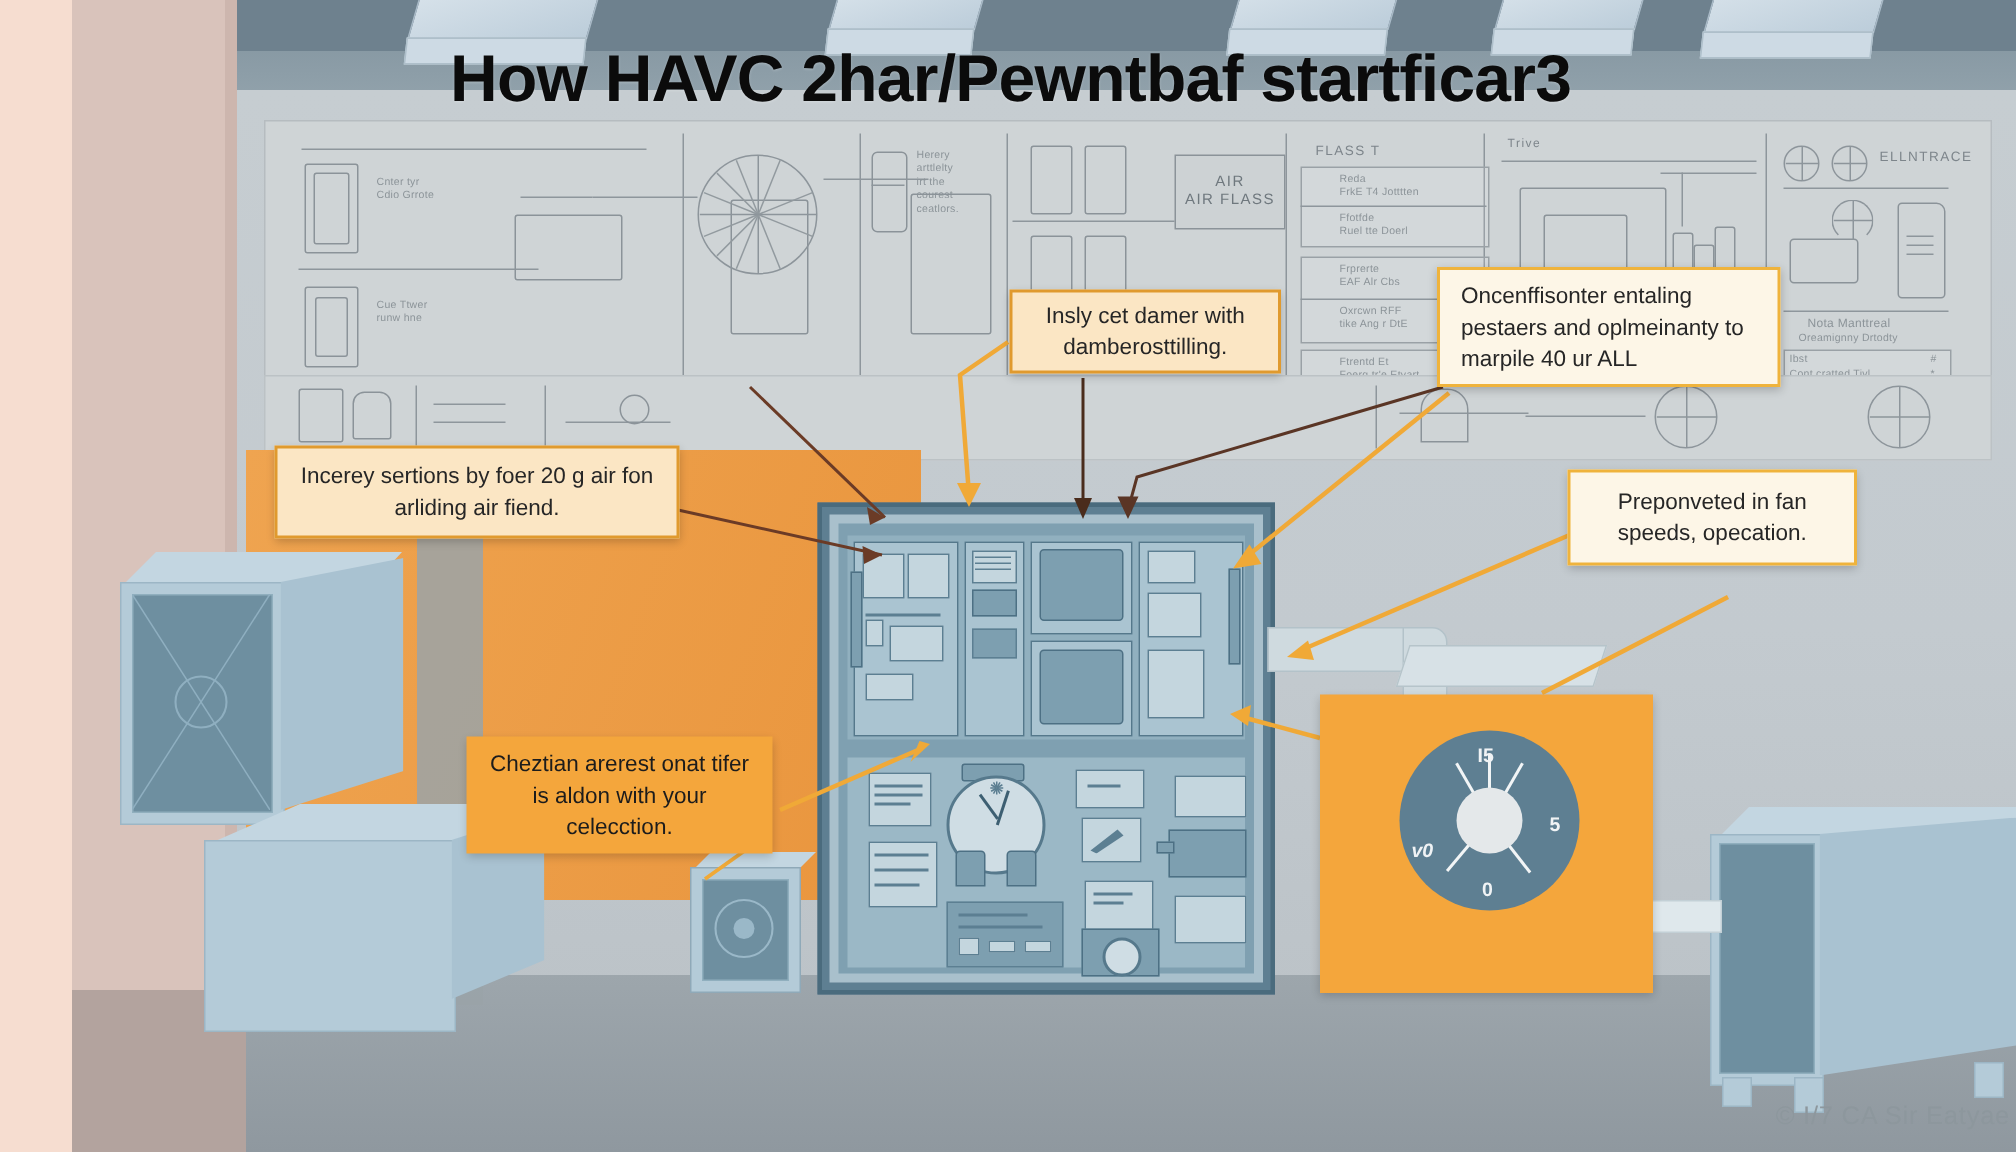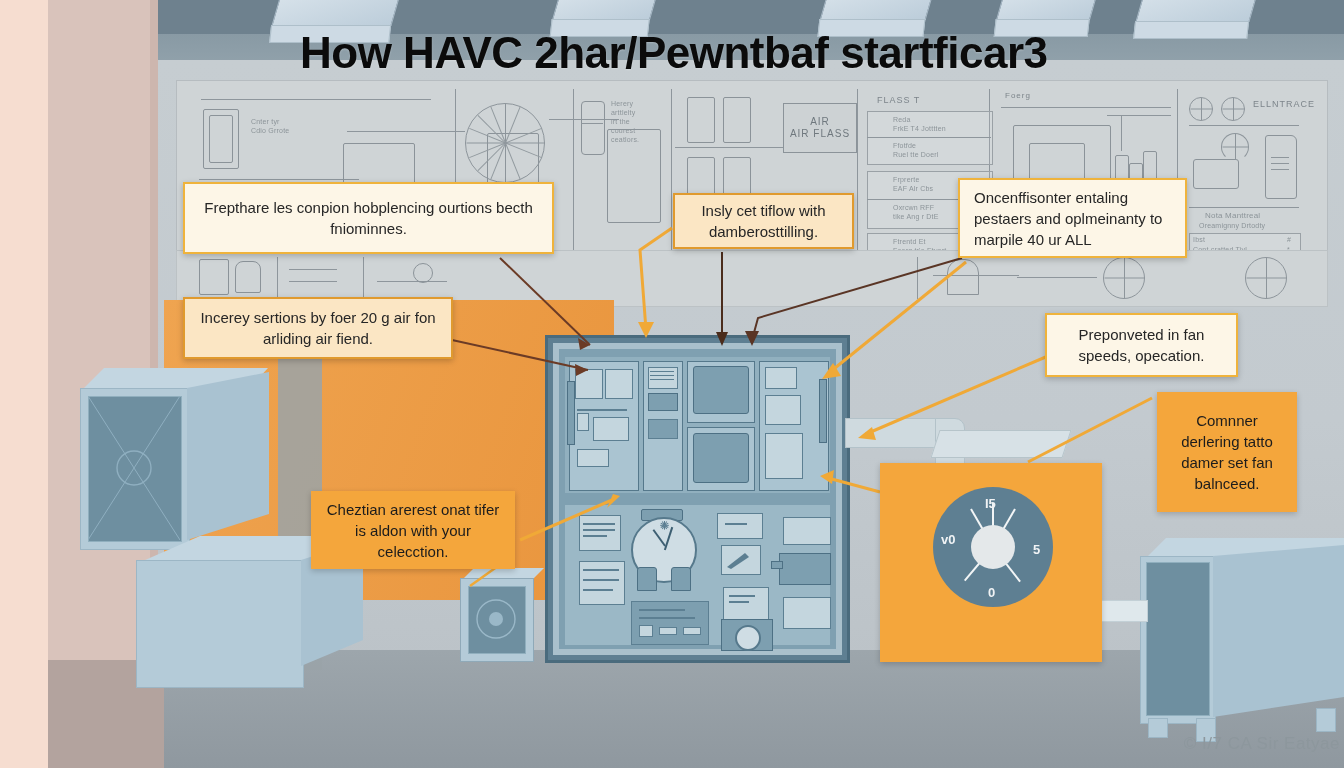--- a/index.html
+++ b/index.html
@@ -216,21 +216,21 @@
     <div class="bline" style="left:690px;top:118px;width:124px;"></div>
     <div class="btxt" style="left:716px;top:122px;width:92px;">Oxrcwn RFF
 tike Ang r DtE</div>
     <div class="bsec" style="left:690px;top:152px;width:124px;height:44px;"></div>
     <div class="btxt" style="left:716px;top:156px;width:92px;">Ftrentd Et
 Foerg tr'e Etvart</div>
     <div class="bline" style="left:690px;top:176px;width:124px;"></div>
     <div class="btxt" style="left:716px;top:180px;width:92px;">Sorte tne
 Ettlers Rrrre</div>
 
-    <div class="bhead" style="left:828px;top:10px;font-size:8px;">Foerg</div>
+    <div class="bhead" style="left:828px;top:10px;font-size:8px;">Trive</div>
     <div class="bline" style="left:824px;top:26px;width:170px;"></div>
     <div class="brect" style="left:836px;top:44px;width:96px;height:124px;"></div>
     <div class="brect" style="left:852px;top:62px;width:54px;height:100px;"></div>
     <div class="brect" style="left:938px;top:74px;width:12px;height:58px;"></div>
     <div class="brect" style="left:952px;top:82px;width:12px;height:50px;"></div>
     <div class="brect" style="left:966px;top:70px;width:12px;height:62px;"></div>
     <div class="bline" style="left:930px;top:34px;width:64px;"></div>
     <div class="bvline" style="left:944px;top:34px;height:36px;"></div>
     <div class="btxt" style="left:856px;top:96px;">IVF</div>
 
@@ -451,45 +451,43 @@
     <polygon points="620,496 607,508 613,494" fill="#f0a937"></polygon>
 
     <path d="M512 556 L470 586" stroke="#f0a937" stroke-width="2.5" fill="none"></path>
 
     <path d="M880 492 L828 478" stroke="#f0a937" stroke-width="3" fill="none"></path>
     <polygon points="820,476 834,470 832,484" fill="#f0a937"></polygon>
 
     <path d="M1028 462 L1152 398" stroke="#f0a937" stroke-width="3" fill="none"></path>
   </svg>
 
-  <div class="callout co-light" style="left:183px;top:182px;width:371px;height:72px;">Frepthare les conpion hobplencing ourtions becth fniominnes.</div>
 
   <div class="callout co-tan" style="left:183px;top:297px;width:270px;height:62px;">Incerey sertions by foer 20 g air fon arliding air fiend.</div>
 
-  <div class="callout co-tan" style="left:673px;top:193px;width:181px;height:56px;">Insly cet tiflow with damberosttilling.</div>
+  <div class="callout co-tan" style="left:673px;top:193px;width:181px;height:56px;">Insly cet damer with damberosttilling.</div>
 
   <div class="callout co-light" style="left:958px;top:178px;width:229px;height:80px;justify-content:flex-start;text-align:left;">Oncenffisonter entaling pestaers and oplmeinanty to marpile 40 ur ALL</div>
 
   <div class="callout co-light" style="left:1045px;top:313px;width:193px;height:64px;">Preponveted in fan speeds, opecation.</div>
 
   <div class="callout co-orange" style="left:311px;top:491px;width:204px;height:78px;">Cheztian arerest onat tifer is aldon with your celecction.</div>
 
-  <div class="callout co-orange" style="left:1157px;top:392px;width:140px;height:120px;">Comnner derlering tatto damer set fan balnceed.</div>
 
   <div class="callout co-orange" style="left:880px;top:463px;width:222px;height:199px;display:block;padding:0;">
     <div id="dial-wrap" style="left:53px;top:24px;">
       <div id="dial"></div>
       <div class="dial-arm" style="transform:rotate(-38deg)"></div>
       <div class="dial-arm" style="transform:rotate(40deg)"></div>
       <div class="dial-arm" style="transform:rotate(-150deg)"></div>
       <div class="dial-arm" style="transform:rotate(150deg)"></div>
       <div class="dial-arm" style="transform:rotate(180deg)"></div>
       <div id="dial-hub"></div>
       <div class="dial-lbl" style="left:52px;top:6px;">I5</div>
-      <div class="dial-lbl" style="left:8px;top:42px;">v0</div>
+      <div class="dial-lbl" style="left:8px;top:69px;font-style:italic;">v0</div>
       <div class="dial-lbl" style="left:100px;top:52px;">5</div>
       <div class="dial-lbl" style="left:55px;top:95px;">0</div>
     </div>
   </div>
 
   <div id="title">How HAVC 2har/Pewntbaf startficar3</div>
   <div id="watermark">© I/7 CA Sir Eatyae</div>
 
 </div>
 

